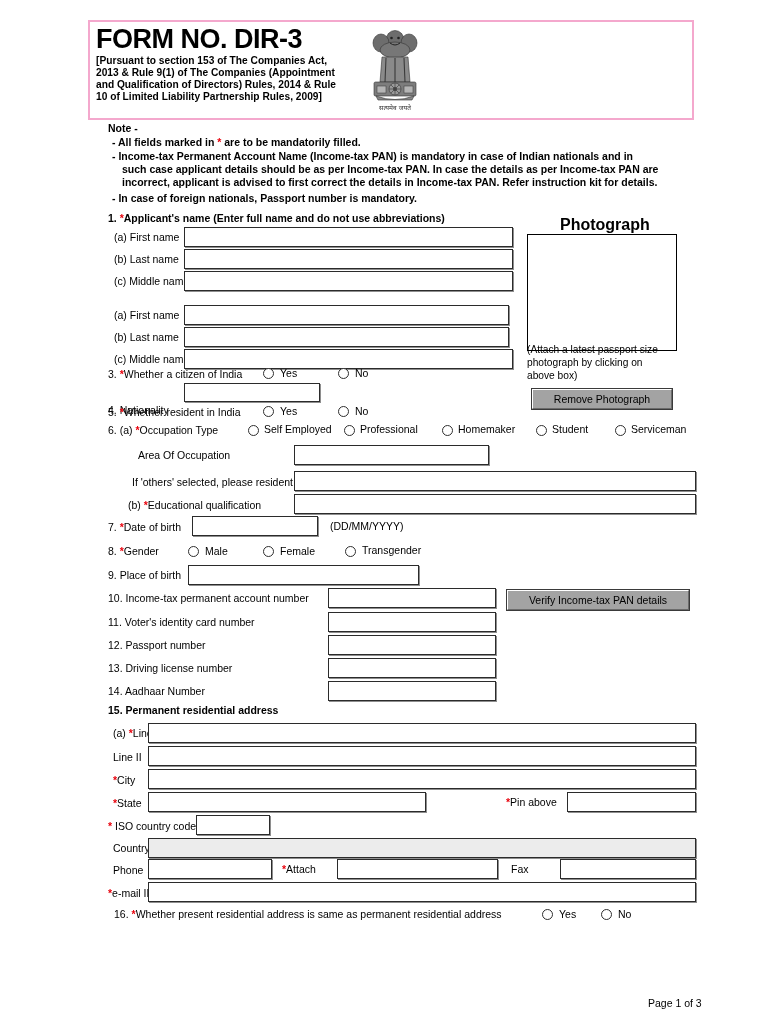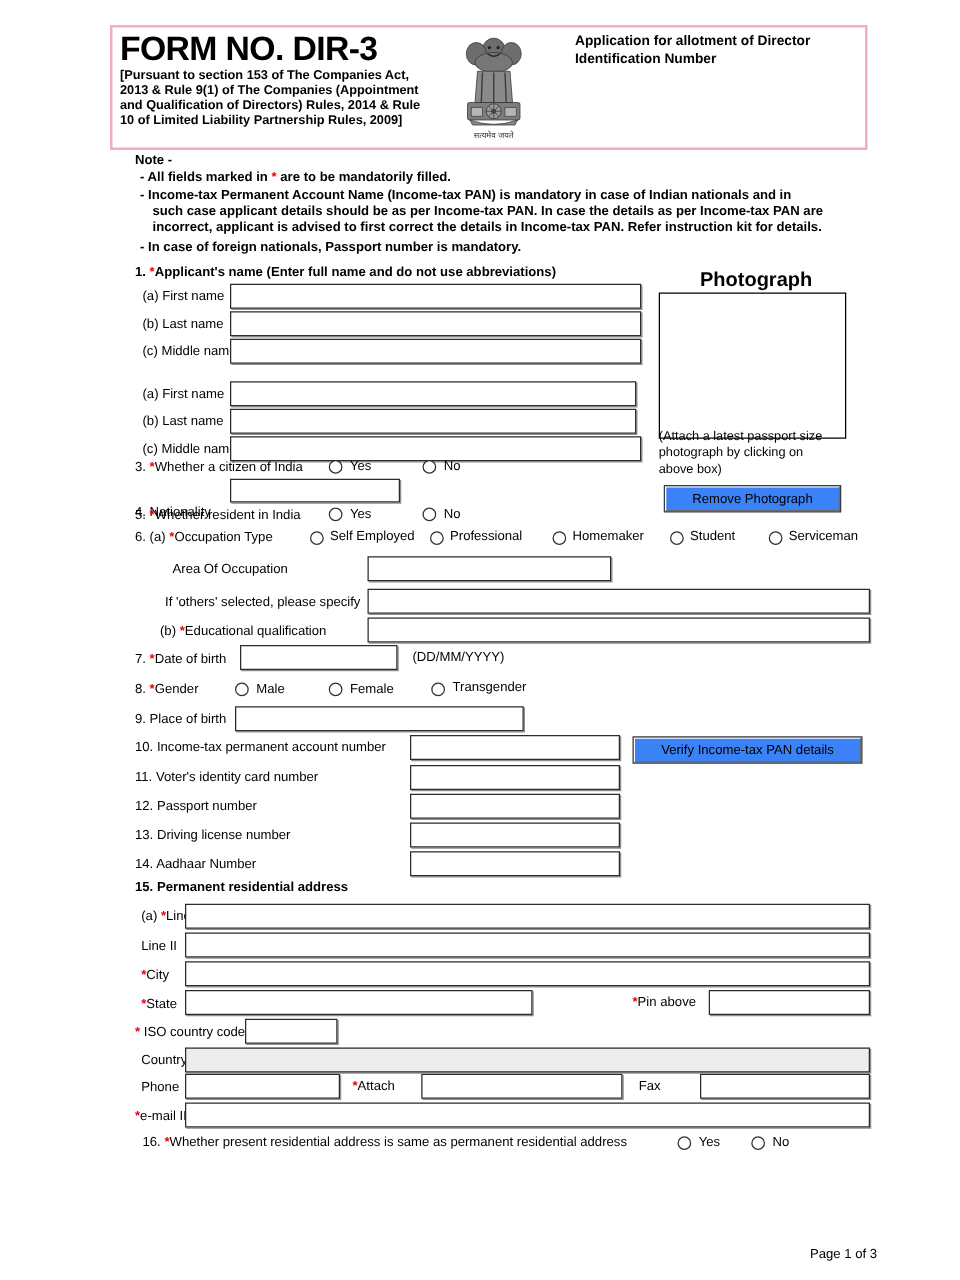--- a/index.html
+++ b/index.html
@@ -53,21 +53,21 @@
 
   
   .radio{
     position:absolute;width:11px;height:11px;border-radius:50%;
     border:1.3px solid #2f2f2f;box-sizing:border-box;background:#fff;
   }
 
   
   .btn{
     position:absolute;box-sizing:border-box;
-    background:#3b82f6;
+    background:#a3a3a3;
     border-top:1px solid #ffffff;border-left:1px solid #ffffff;
     border-right:1px solid #6b6b6b;border-bottom:1px solid #6b6b6b;
     outline:1px solid #3a3a3a;
     font-size:10.5px;text-align:left;
     display:flex;align-items:center;justify-content:center;
     font-family:"Liberation Sans","DejaVu Sans",sans-serif;
     color:#000;
   }
 
   
@@ -116,21 +116,20 @@
         </g>
         <rect x="17" y="62" width="9" height="7" fill="#b5b5b5" stroke="#444"></rect>
         <rect x="44" y="62" width="9" height="7" fill="#b5b5b5" stroke="#444"></rect>
 
         <path d="M16 72 q19 7 38 0 L52 76 L18 76 Z" fill="#888"></path>
       </g>
       <text x="35" y="86" font-size="6.5" text-anchor="middle" fill="#333" font-family="DejaVu Sans, sans-serif">सत्यमेव जयते</text>
     </svg>
   </div>
 
-  <div class="hdr-right">Application for allotment of Director Identification Number</div>
 
   <div class="note-hd">Note -</div>
 
   <div class="note note-1">
     <span>- All fields marked in </span><span class="req">*</span><span> are to be mandatorily filled.</span>
   </div>
 
   <div class="note note-2">
     <span>- Income-tax Permanent Account Name (Income-tax PAN) is mandatory in case of Indian nationals and in</span>
     <span class="ind">such case applicant details should be as per Income-tax PAN. In case the details as per Income-tax PAN are</span>
@@ -208,21 +207,21 @@
   <div class="radio" style="left:442px;top:425px;"></div>
   <div class="lbl" style="left:458px;top:423px;">Homemaker</div>
   <div class="radio" style="left:536px;top:425px;"></div>
   <div class="lbl" style="left:552px;top:423px;">Student</div>
   <div class="radio" style="left:615px;top:425px;"></div>
   <div class="lbl" style="left:631px;top:423px;">Serviceman</div>
 
   <div class="lbl" style="left:138px;top:449px;">Area Of Occupation</div>
   <div class="fld" style="left:294px;top:445px;width:195px;height:20px;"></div>
 
-  <div class="lbl" style="left:132px;top:476px;">If 'others' selected, please specify</div>
+  <div class="lbl" style="left:132px;top:476px;">If 'others' selected, please resident</div>
   <div class="fld" style="left:294px;top:471px;width:402px;height:20px;"></div>
 
   <div class="lbl" style="left:128px;top:499px;">
     <span>(b)</span>
     <span class="req">*</span><span>Educational qualification</span>
   </div>
   <div class="fld" style="left:294px;top:494px;width:402px;height:20px;"></div>
 
   <div class="lbl" style="left:108px;top:521px;">
     <span>7.</span>

